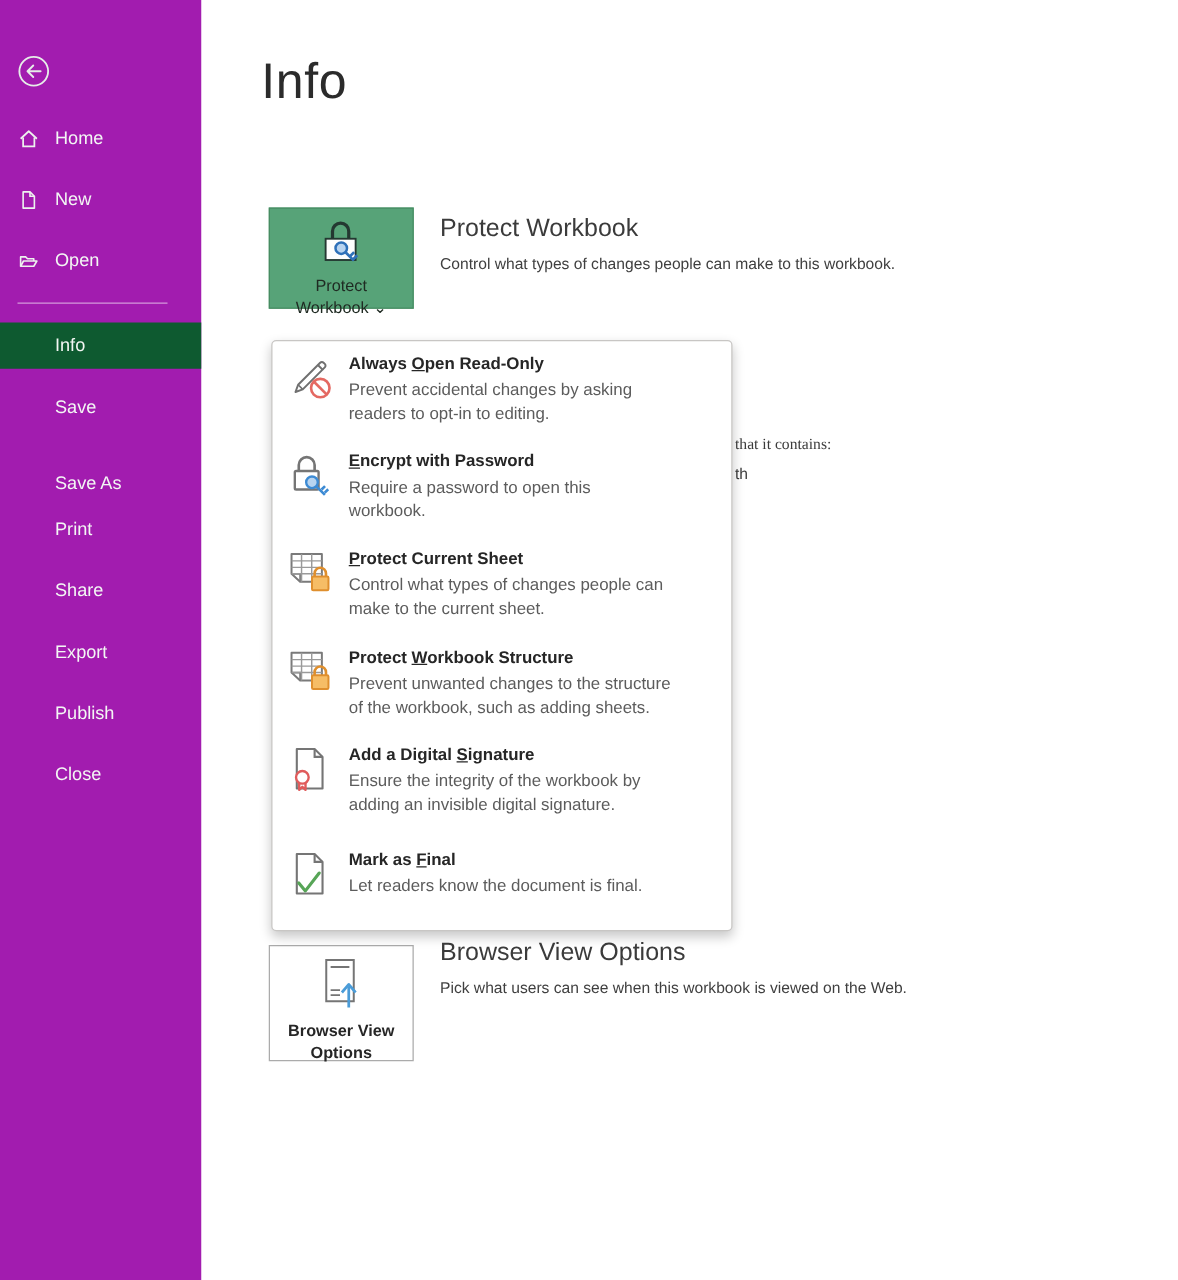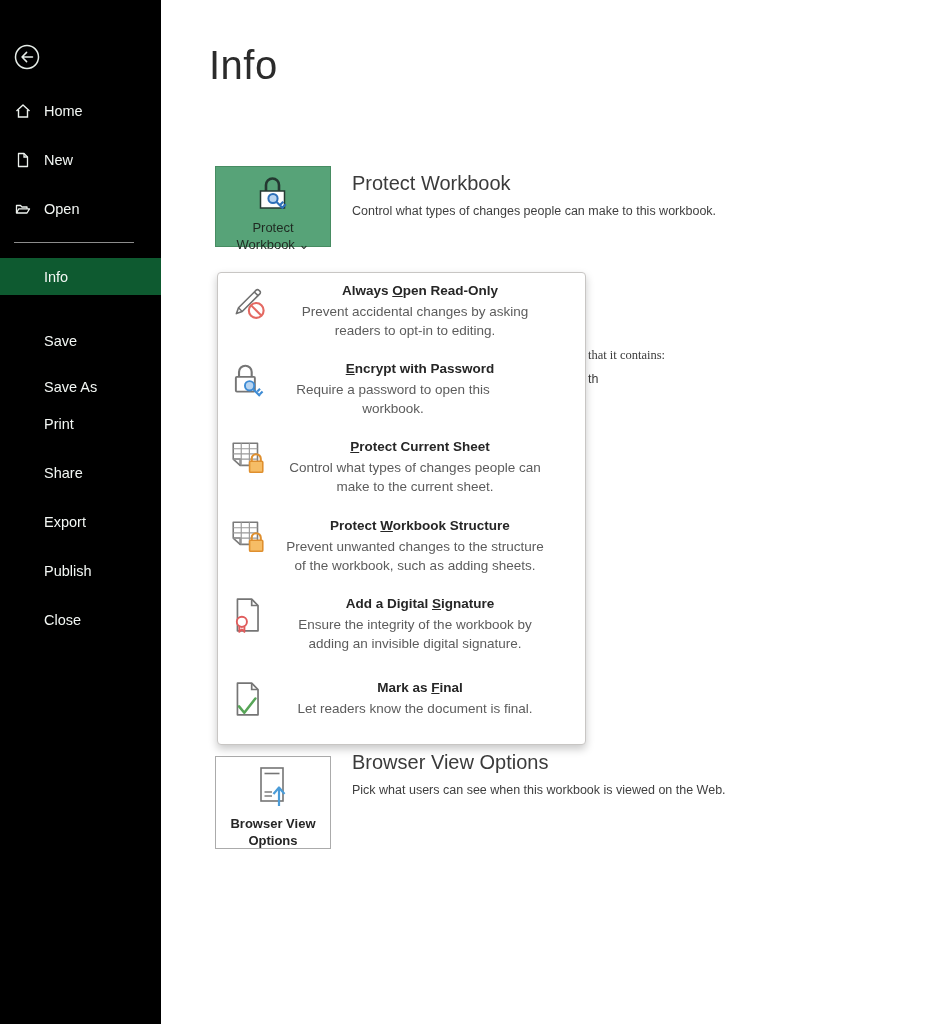--- a/index.html
+++ b/index.html
@@ -4,21 +4,21 @@
 <style>
   * { margin:0; padding:0; box-sizing:border-box; }
   html,body { width:942px; height:1024px; }
   body {
     position:relative; overflow:hidden; background:#ffffff;
     font-family:"Liberation Sans", sans-serif; color:#262626;
   }
   
   .sidebar {
     position:absolute; left:0; top:0; width:161px; height:1024px;
-    background:#000000;
+    background:#a21caf;
   }
   .back-btn {
     position:absolute; left:13px; top:43px; width:28px; height:28px;
     cursor:pointer; background:transparent; border:none;
   }
   .nav-item {
     position:absolute; left:0; width:161px; height:37px;
     display:flex; align-items:center; color:#f3f7f4; font-size:14.5px;
     cursor:pointer;
   }
@@ -72,21 +72,21 @@
     position:absolute; left:217px; top:272px; width:369px; height:473px;
     background:#ffffff; border:1px solid #c8c6c4; border-radius:4px;
     box-shadow:0 4px 9px rgba(0,0,0,0.22); z-index:5;
   }
   .menu-item {
     position:absolute; left:11px; width:350px; display:flex; cursor:pointer;
   }
   .mi-0 { top:8px; }  .mi-1 { top:86px; }  .mi-2 { top:164px; }
   .mi-3 { top:243px; } .mi-4 { top:321px; } .mi-5 { top:405px; }
   .menu-icon { width:40px; flex-shrink:0; padding-top:2px; }
-  .menu-body { width:292px; padding-left:10px;text-align:center; }
+  .menu-body { width:292px; padding-left:10px; }
   .menu-title {
     font-size:13.5px; font-weight:700; color:#262626; line-height:19px;
   }
   .menu-title .accel { text-decoration:underline; }
   .menu-desc {
     font-size:13.5px; color:#5c5c5c; line-height:19px; margin-top:2px;
     max-width:272px;
   }
   .mi-1 .menu-desc { max-width:228px; }
 </style>
@@ -127,21 +127,21 @@
       </svg>
     </span>
     <span class="nav-label">Open</span>
   </div>
 
   <div class="nav-divider"></div>
 
   <div class="nav-item selected" style="top:258px;">
     <span class="nav-label">Info</span>
   </div>
-  <div class="nav-item" style="top:322px;padding-left:33px;">
+  <div class="nav-item" style="top:307px;padding-left:33px;">
     <span class="nav-label">Save</span>
   </div>
   <div class="nav-item" style="top:368px;">
     <span class="nav-label">Save As</span>
   </div>
   <div class="nav-item" style="top:405px;">
     <span class="nav-label">Print</span>
   </div>
   <div class="nav-item" style="top:454px;">
     <span class="nav-label">Share</span>

